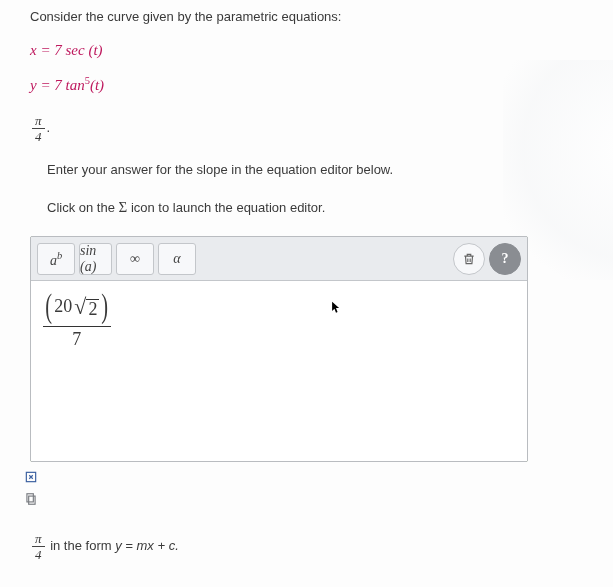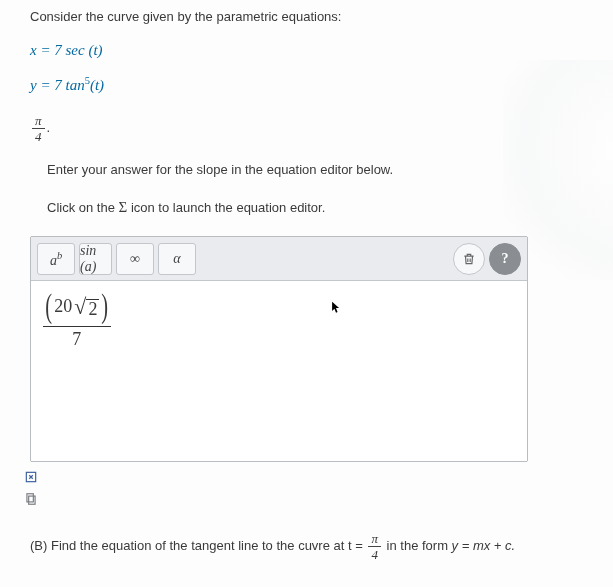--- a/index.html
+++ b/index.html
@@ -6,21 +6,21 @@
     html, body { width: 613px; height: 587px; overflow: hidden; }
     body {
       font-family: Arial, Helvetica, sans-serif;
       font-size: 13px;
       color: #3a3a3a;
       background: #fdfdfd;
       padding: 8px 20px 0 30px;
       position: relative;
     }
     .txt { line-height: 1.4; }
-    .eq-line { margin: 16px 0; font-family: Georgia, 'Times New Roman', serif; font-style: italic; font-size: 15px; color: #0369a1; }
+    .eq-line { margin: 16px 0; font-family: Georgia, 'Times New Roman', serif; font-style: italic; font-size: 15px; color: #be185d; }
     .part-a { margin: 20px 0 4px 0; }
     .inline-frac {
       display: inline-block; vertical-align: middle; text-align: center;
       font-family: Georgia, serif; font-style: italic; font-size: 13px; line-height: 1;
       margin: 0 2px;
     }
     .inline-frac .fn { display:block; border-bottom: 1px solid #444; padding: 0 3px 1px; }
     .inline-frac .fd { display:block; padding-top: 1px; }
     .instr { margin: 18px 17px; }
     .sigma { font-family: 'Times New Roman', serif; font-size: 15px; }
@@ -165,20 +165,19 @@
   </span>
   <span class="mini-ico">
     <svg width="14" height="14" viewBox="0 0 24 24" fill="none" stroke="#7a7d82" stroke-width="2">
         <rect x="5" y="3" width="11" height="14"></rect>
         <rect x="8" y="7" width="11" height="14"></rect>
       </svg>
   </span>
 </div>
 
 <p class="txt part-b">
-  <span>(B) Find the equation of the tangent line to the cuvre at t = </span>
   <span class="inline-frac">
     <span class="fn">π</span>
     <span class="fd">4</span>
   </span>
   <span> in the form </span>
   <span class="ital">y = mx + c.</span>
 </p>
 
 </body></html>

